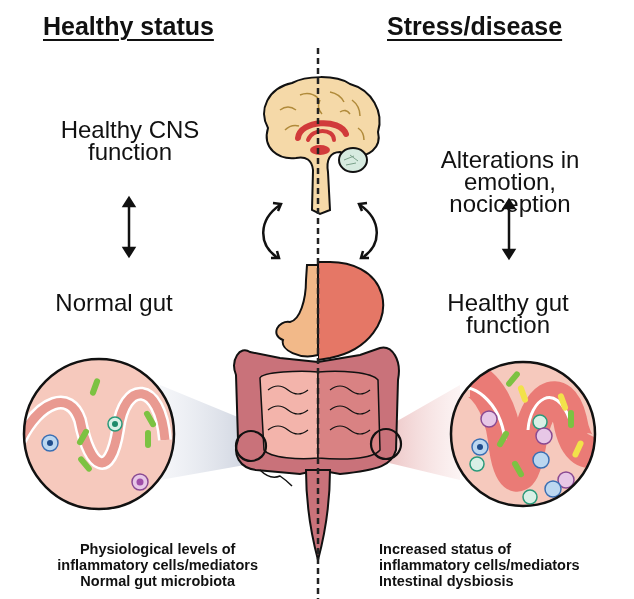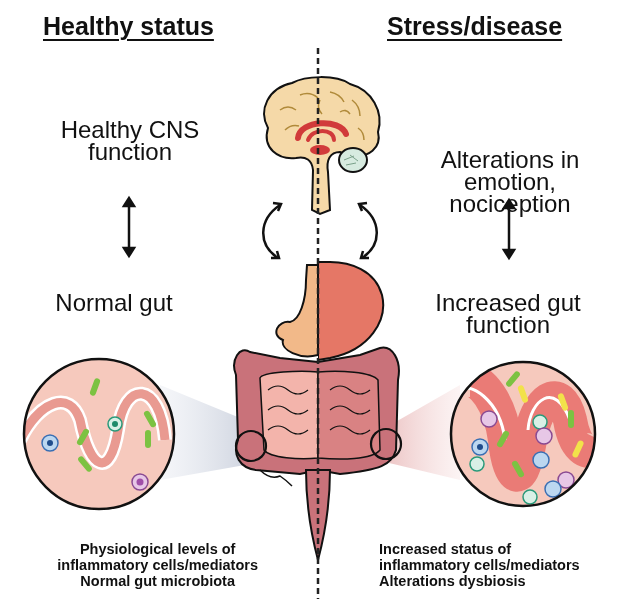--- a/index.html
+++ b/index.html
@@ -23,33 +23,33 @@
 </div>
 <div class="abs label" style="left:24px; top:292px; width:180px;">
   <div>Normal gut</div>
 </div>
 
 <div class="abs label" style="left:400px; top:110px; width:220px;margin-top:39px;">
   <div>Alterations in</div>
   <div>emotion, nociception</div>
 </div>
 <div class="abs label" style="left:418px; top:292px; width:180px;">
-  <div>Increased gut</div>
+  <div>Healthy gut</div>
   <div>function</div>
 </div>
 
 <div class="abs caption" style="right:376px; top:541px; text-align:center;">
   <div>Physiological levels of</div>
   <div>inflammatory cells/mediators</div>
   <div>Normal gut microbiota</div>
 </div>
 <div class="abs caption" style="left:379px; top:541px; text-align:left;">
   <div>Increased status of</div>
   <div>inflammatory cells/mediators</div>
-  <div>Alterations dysbiosis</div>
+  <div>Intestinal dysbiosis</div>
 </div>
 
 <svg width="634" height="599" viewBox="0 0 634 599">
   <defs>
     <linearGradient id="beamL" x1="1" y1="0" x2="0" y2="0">
       <stop offset="0" stop-color="#c9cfdc" stop-opacity="0.85"></stop>
       <stop offset="1" stop-color="#dfe3ec" stop-opacity="0.3"></stop>
     </linearGradient>
     <linearGradient id="beamR" x1="0" y1="0" x2="1" y2="0">
       <stop offset="0" stop-color="#e9b9b9" stop-opacity="0.85"></stop>

